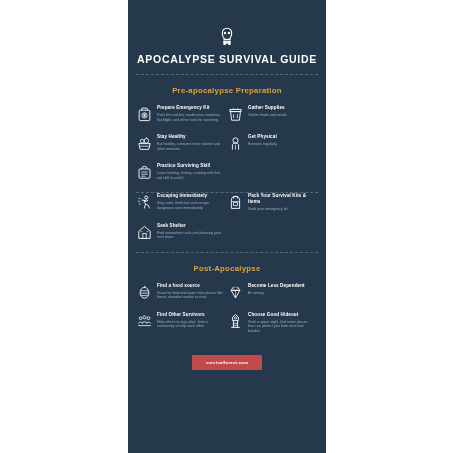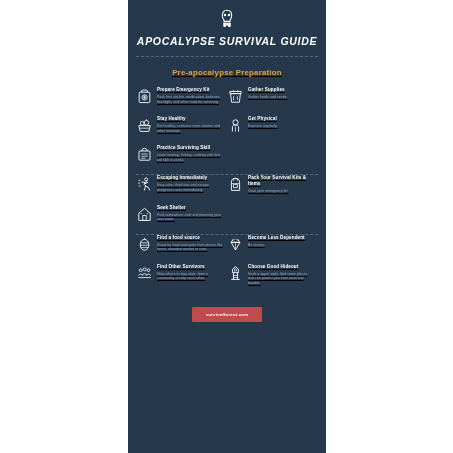--- a/index.html
+++ b/index.html
@@ -26,23 +26,22 @@
     top: 0px;
     width: 198px;
     height: 453px;
     background: #25384c;
     box-sizing: border-box;
     overflow: hidden;
   }
 
   
   .header {
-    padding-top: 9px;
+    padding-top: 27px;
     text-align: center;
-    font-style: italic;
   }
   .mask-icon {
     display: block;
     margin: 0 auto 6px auto;
     width: 16px;
     height: 20px;
   }
   .poster-title {
     font-size: 10.5px;
     font-weight: bold;
@@ -57,21 +56,20 @@
   .divider {
     height: 0;
     border-top: 1px dashed #55697c;
     margin: 0 8px;
   }
   .divider.d1 { margin-top: 9px; }
 
   
   .section {
     padding: 0 8px;
-    text-decoration: underline;
   }
   .section-title {
     text-align: center;
     color: #d9a441;
     font-size: 7.8px;
     font-weight: bold;
     letter-spacing: 0.25px;
     margin: 11px 0 10px 0;
   }
 
@@ -284,20 +282,21 @@
             <span class="item-desc" style="display:block">Find somewhere safe and planning your next move.</span>
           </span>
         </div>
 
       </div>
     </div>
 
     <div class="divider"></div>
 
     <div class="section">
+      <div class="section-title">Post-Apocalypse</div>
       <div class="items">
 
         <div class="item">
           <span class="item-icon">
             <svg width="17" height="17" viewBox="0 0 17 17">
               <ellipse cx="8.5" cy="8.8" rx="4.4" ry="5.4" fill="none" stroke="#ffffff" stroke-width="0.9"></ellipse>
               <path d="M8.5 3.4 L8.5 1.8" stroke="#ffffff" stroke-width="0.8"></path>
               <path d="M4.8 6.8 L12.2 6.8 M4.4 9.2 L12.6 9.2 M5.0 11.6 L12.0 11.6" stroke="#ffffff" stroke-width="0.7"></path>
             </svg>
           </span>

